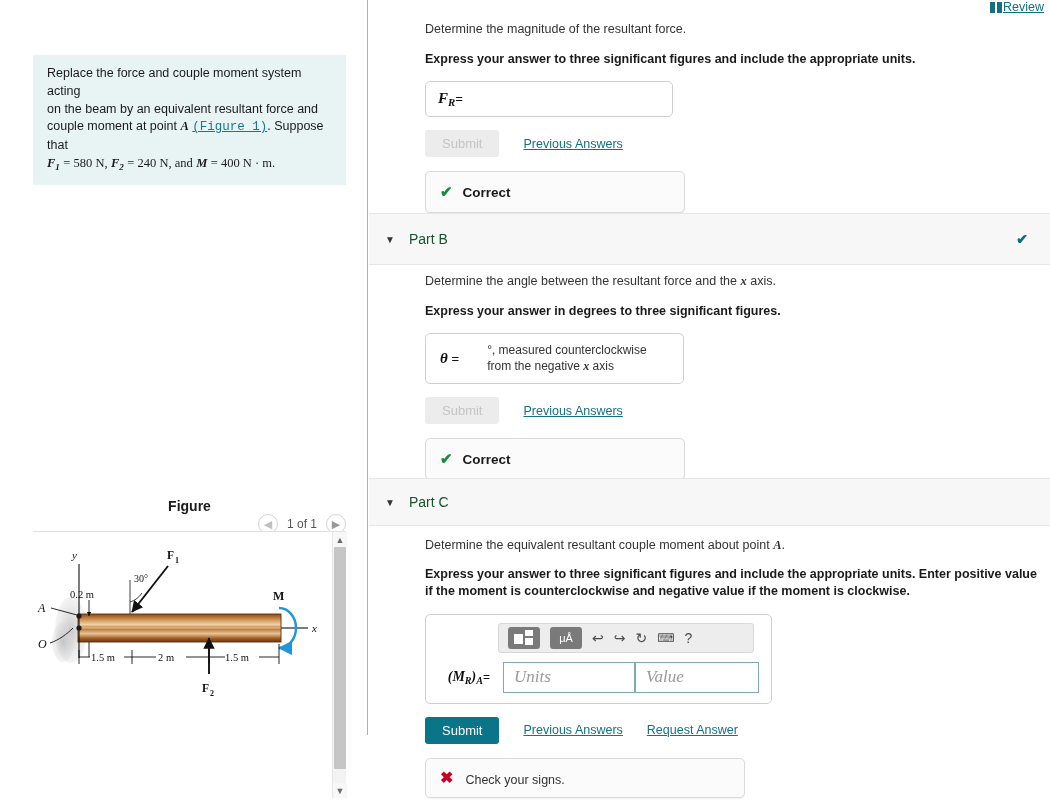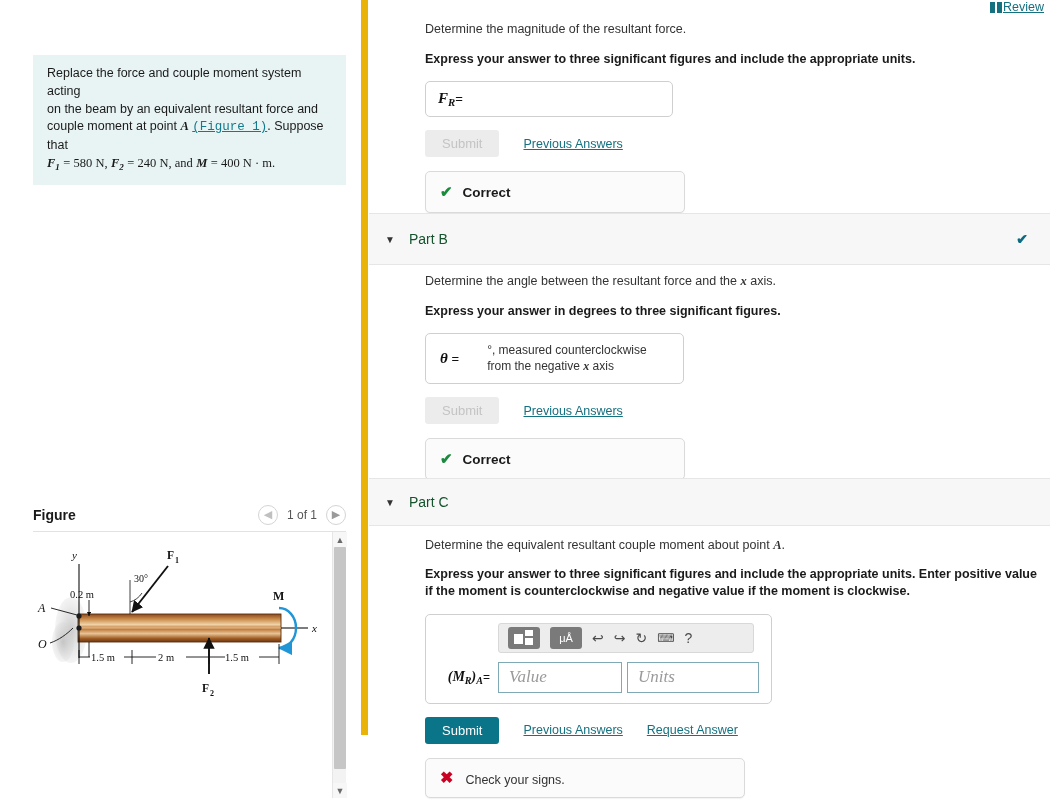--- a/index.html
+++ b/index.html
@@ -11,41 +11,41 @@
     font-size: 13px;
     color: #222222;
     overflow: hidden;
   }
   .page { position: relative; width: 1050px; height: 805px; }
 
   
   .left-col {
     position: absolute; left: 0; top: 0;
     width: 368px; height: 735px;
-    border-right: 7px solid #eab308;
+    border-right: 1px solid #eab308;
     background: #ffffff;
   }
   .problem-box {
     position: absolute; left: 33px; top: 55px;
     width: 313px;
     background: #e8f4f4;
     padding: 10px 12px 12px 14px;
     font-size: 12.5px;
     line-height: 1.42;
     color: #1a1a1a;
   }
   .problem-box a { color: #127a8c; font-family: Liberation Mono, monospace; }
   .mi { font-family: "Liberation Serif", serif; font-style: italic; font-weight: bold; }
   .mb { font-family: "Liberation Serif", serif; font-weight: bold; font-style: normal;}
   .msub { font-size: 0.72em; vertical-align: -0.28em; font-style: italic;}
 
   .figure-header {
     position: absolute; left: 33px; top: 498px;
     width: 313px; height: 33px;
-    display: flex; align-items: center;
+    display: flex; align-items: center; flex-direction: column;
   }
   .figure-title { font-weight: bold; font-size: 14px; color: #1a1a1a; }
   .figure-nav {
     margin-left: auto; display: flex; align-items: center; gap: 9px;
     color: #555; font-size: 12px;
   }
   .nav-circle {
     width: 20px; height: 20px; border-radius: 50%;
     border: 1px solid #d4d4d4; color: #c0c0c0;
     display: flex; align-items: center; justify-content: center;
@@ -415,25 +415,25 @@
           <span class="tb-icon">↪</span>
           <span class="tb-icon">↻</span>
           <span class="tb-icon" style="font-size:12px;">⌨</span>
           <span class="tb-icon">?</span>
         </div>
 
         <div class="value-row">
           <span class="mlabel">
             <span style="font-style:italic">(M</span><span class="msub">R</span><span style="font-style:italic">)</span><span class="msub">A</span><span style="font-weight:normal;font-family:'Liberation Sans',sans-serif;font-size:12px;">=</span>
           </span>
+          <div class="field units-f" title="Units">
+            <span>Units</span>
+          </div>
           <div class="field value-f" title="Value">
             <span>Value</span>
-          </div>
-          <div class="field units-f" title="Units">
-            <span>Units</span>
           </div>
         </div>
       </div>
 
       <div style="margin-top:13px; display:flex; align-items:center; gap:24px;">
         <button class="btn-submit">Submit</button>
         <a href="#" class="link">Previous Answers</a>
         <a href="#" class="link">Request Answer</a>
       </div>
 

